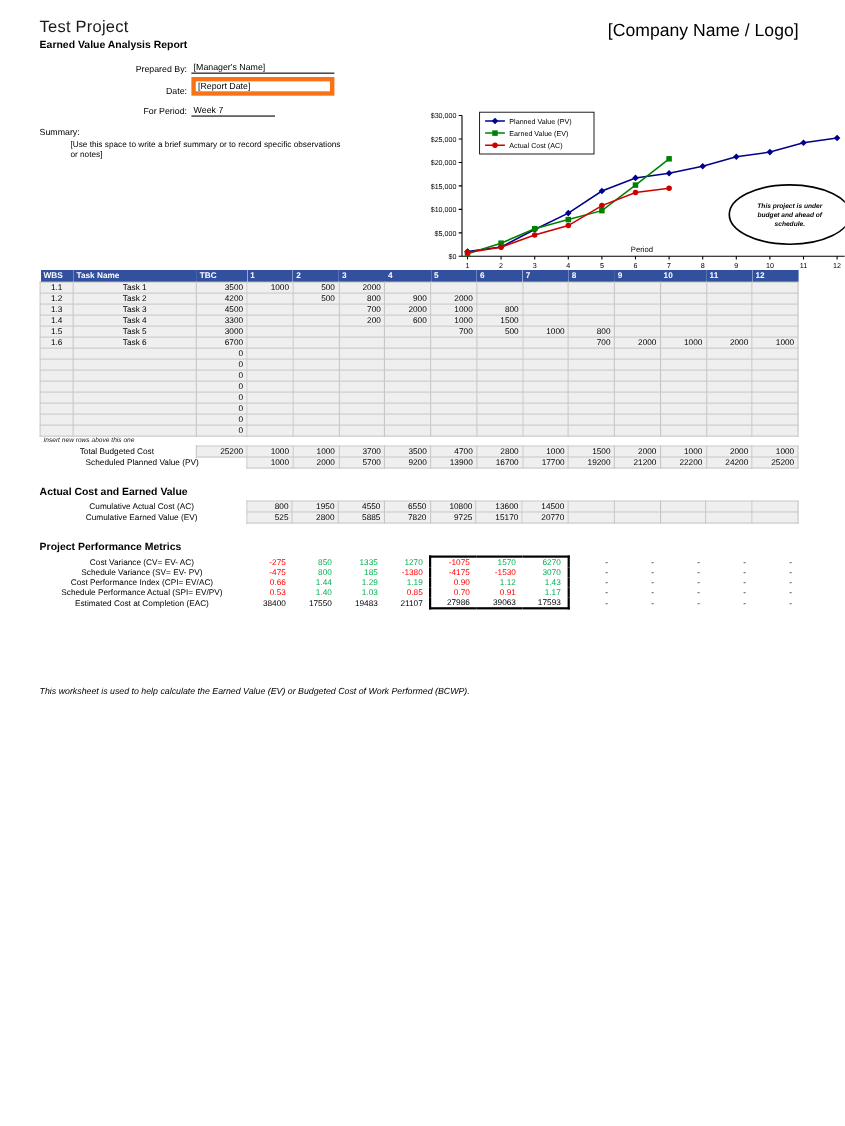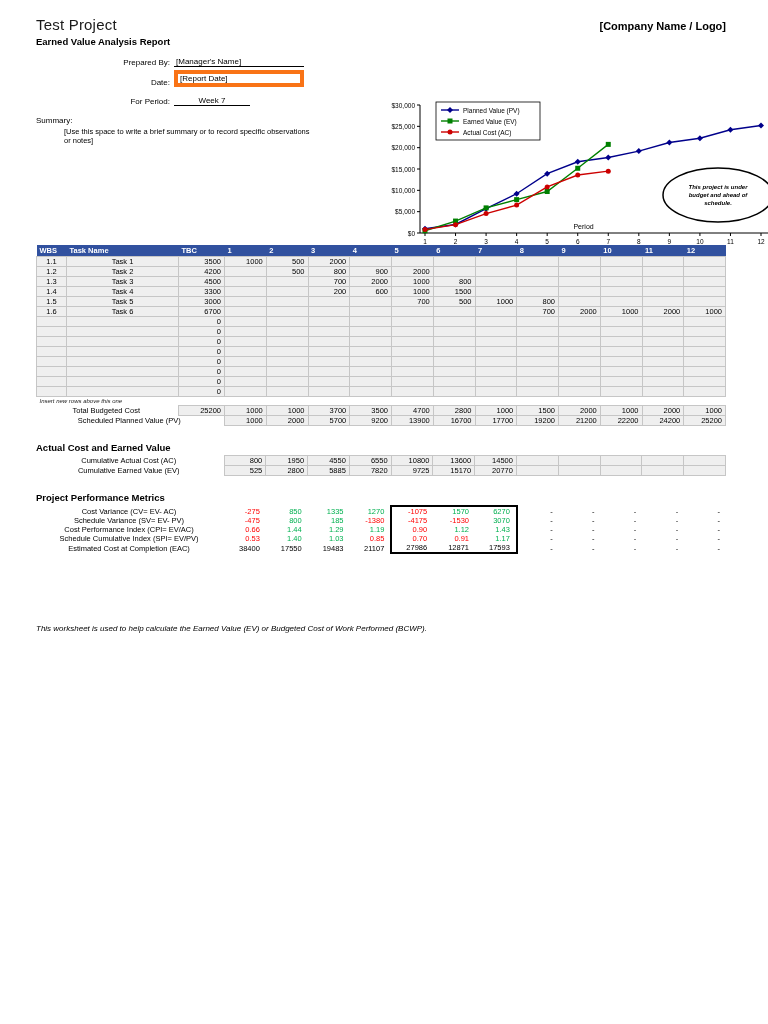--- a/index.html
+++ b/index.html
@@ -1,29 +1,29 @@
 <!DOCTYPE html>
 <html><head>
 <meta charset="utf-8">
 <style>
   *{box-sizing:border-box;margin:0;padding:0}
   html,body{background:#fff}
   body{width:768px;height:1024px;font-family:"Liberation Sans",sans-serif;color:#000;position:relative;overflow:hidden}
   .page{position:relative;width:768px;height:1024px;background:#fff;padding:16px 23px 0 36px}
   .page-title{font-size:15px;font-weight:400;color:#1a1a1a;letter-spacing:.2px}
-  .company{position:absolute;top:20px;right:42px;font-size:11px;font-weight:700}
+  .company{position:absolute;top:20px;right:42px;font-size:16px;font-weight:400}
   .subtitle{font-size:9.5px;font-weight:700;margin-top:3px}
   .top-section{position:relative;height:188px}
   .form{margin-top:10px;margin-left:48px;font-size:8px;width:260px}
   .frow{display:flex;align-items:flex-end;margin-bottom:3px}
   .flabel{width:90px;text-align:right;padding-right:4px;white-space:nowrap}
   .fvalue{width:130px;border-bottom:1px solid #000;padding:0 2px;min-height:10px;white-space:nowrap}
   .fvalue.boxed{border:4px solid #f97316}
   .frow.gap{margin-top:9px}
-  .fvalue.short{width:76px;text-align:center}
+  .fvalue.short{width:76px;text-align:left}
   .summary{margin-top:10px;font-size:8px}
   .summary-note{margin-left:28px;margin-top:2px;width:250px;font-size:7.5px;line-height:1.25}
   .chart-wrap{position:absolute;left:338px;top:42px;width:402px;height:156px}
   .sec-title{font-size:9.5px;font-weight:700;margin-bottom:2px}
   .grid{table-layout:fixed;width:690px;border-collapse:collapse;font-size:7.5px}
   .grid td,.grid th{height:9px;line-height:9px;padding:0 3px;overflow:hidden;white-space:nowrap}
   .grid th{background:#31519F;color:#fff;text-align:left;font-weight:700;height:11px;line-height:11px;border:none}
   td.b{border:1px solid #c6c6c6;background:#EFEFEF;text-align:right}
   td.l{text-align:center}
   td.lbl{text-align:center;border:none;background:#fff;padding-right:5px}
@@ -586,42 +586,42 @@
             <td class="m neg bl">0.90</td>
             <td class="m pos">1.12</td>
             <td class="m pos br">1.43</td>
             <td class="m dash">-</td>
             <td class="m dash">-</td>
             <td class="m dash">-</td>
             <td class="m dash">-</td>
             <td class="m dash">-</td>
           </tr>
           <tr>
-            <td class="lbl" colspan="3">Schedule Cumulative Index (SPI= EV/PV)</td>
+            <td class="lbl" colspan="3">Schedule Performance Actual (SPI= EV/PV)</td>
             <td class="m neg">0.53</td>
             <td class="m pos">1.40</td>
             <td class="m pos">1.03</td>
             <td class="m neg">0.85</td>
             <td class="m neg bl">0.70</td>
             <td class="m neg">0.91</td>
             <td class="m pos br">1.17</td>
             <td class="m dash">-</td>
             <td class="m dash">-</td>
             <td class="m dash">-</td>
             <td class="m dash">-</td>
             <td class="m dash">-</td>
           </tr>
           <tr>
             <td class="lbl" colspan="3">Estimated Cost at Completion (EAC)</td>
             <td class="m">38400</td>
             <td class="m">17550</td>
             <td class="m">19483</td>
             <td class="m">21107</td>
             <td class="m bl bb">27986</td>
-            <td class="m bb">12871</td>
+            <td class="m bb">39063</td>
             <td class="m br bb">17593</td>
             <td class="m dash">-</td>
             <td class="m dash">-</td>
             <td class="m dash">-</td>
             <td class="m dash">-</td>
             <td class="m dash">-</td>
           </tr>
         </tbody>
     </table>
   </section>

